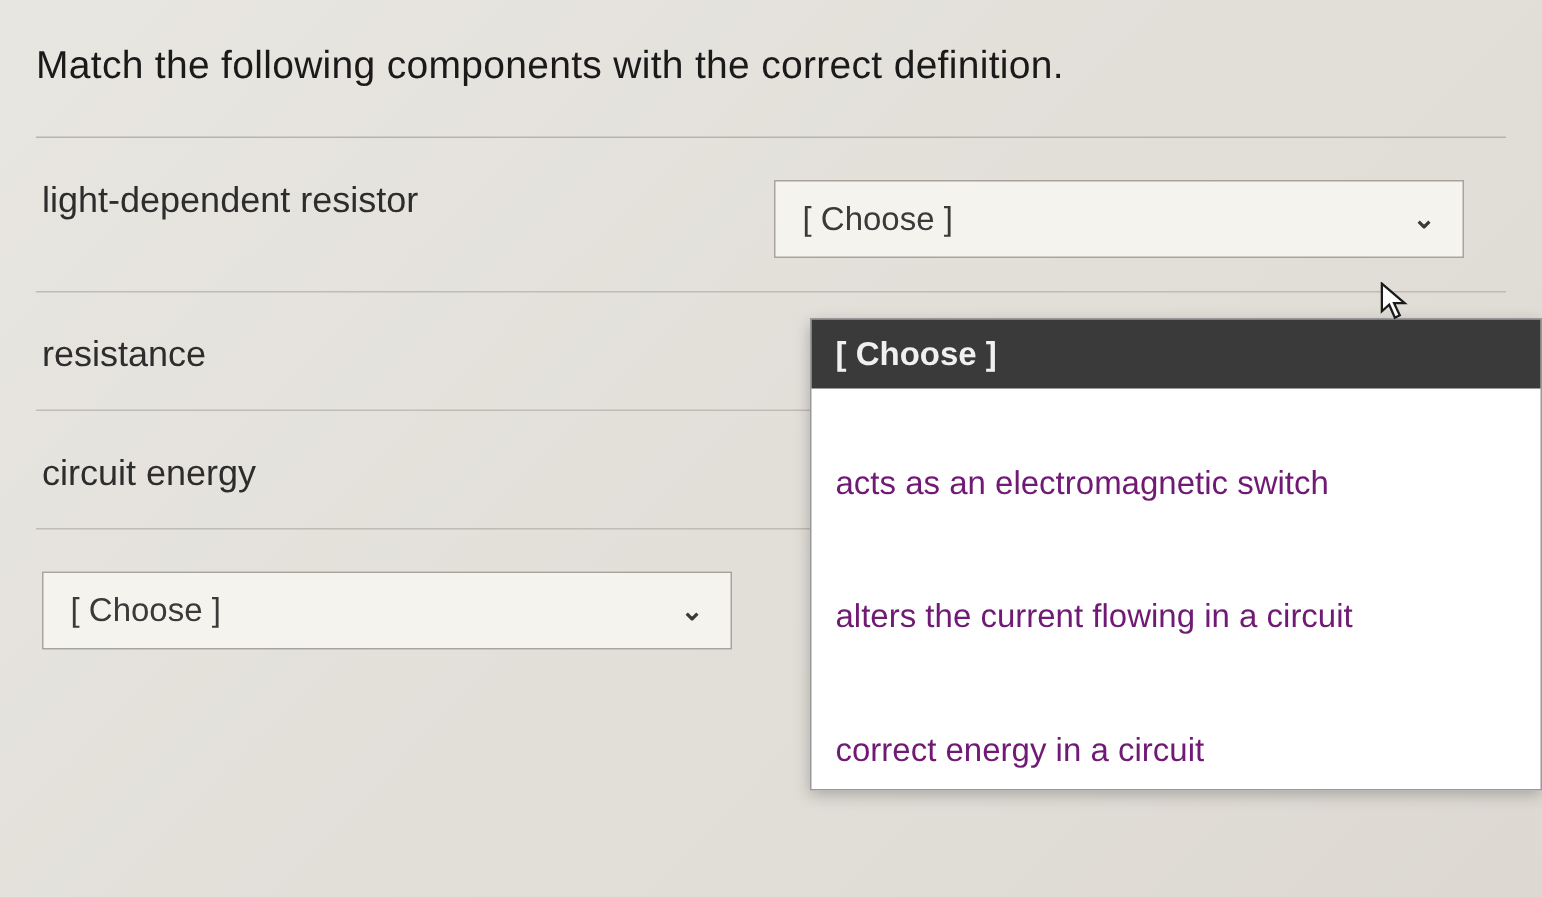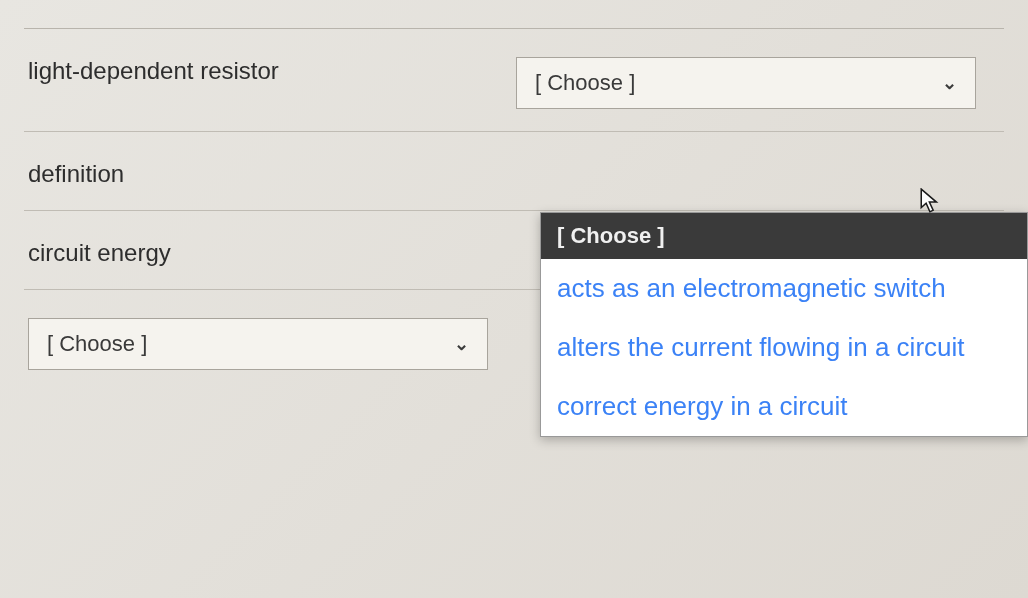--- a/index.html
+++ b/index.html
@@ -80,55 +80,57 @@
       z-index: 10;
     }
     .dropdown-header {
       background: #3a3a3a;
       color: #f0f0f0;
       font-size: 22px;
       font-weight: 600;
       padding: 10px 16px;
     }
     .dropdown-option {
-      font-size: 26px;
-      color: #3b82f6;
+      font-size: 22px;
+      color: #701a75;
       padding: 10px 16px 10px 16px;
       cursor: pointer;
       line-height: 1.5;
+      margin-top: 36px;
     }
     .cursor-pointer {
       position: absolute;
       top: 188px;
       left: 920px;
       z-index: 20;
     }
     .cursor-pointer svg {
       width: 22px;
       height: 26px;
     }
   </style>
 </head>
 <body>
 
 <div class="container">
+  <h2 class="question-title">Match the following components with the correct definition.</h2>
   <hr class="divider">
 
   <div class="match-row">
     <div class="term">light-dependent resistor</div>
     <div class="select-wrap">
       <div class="select-box">
         <span>[ Choose ]</span>
         <span class="chevron">⌄</span>
       </div>
     </div>
   </div>
 
   <div class="match-row">
-    <div class="term">definition</div>
+    <div class="term">resistance</div>
     <div class="select-wrap">
       
     </div>
   </div>
 
   <div class="match-row">
     <div class="term">circuit energy</div>
     <div class="select-wrap">
       
     </div>

